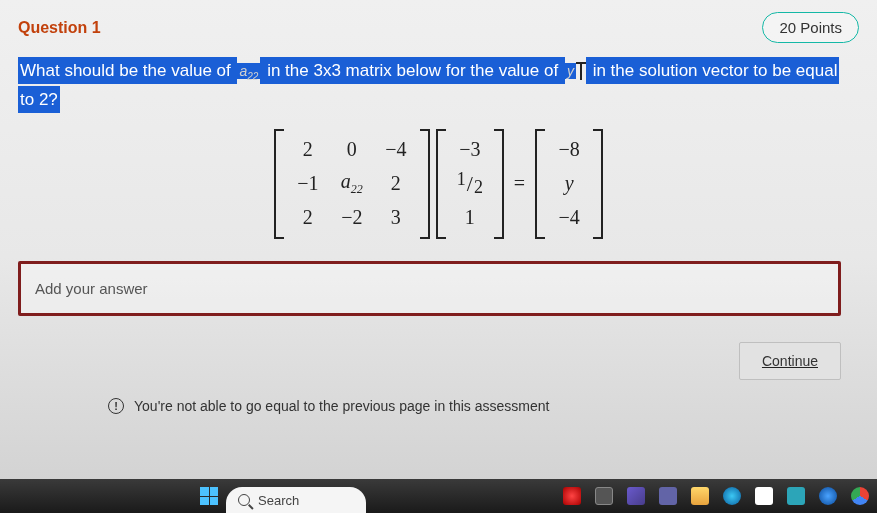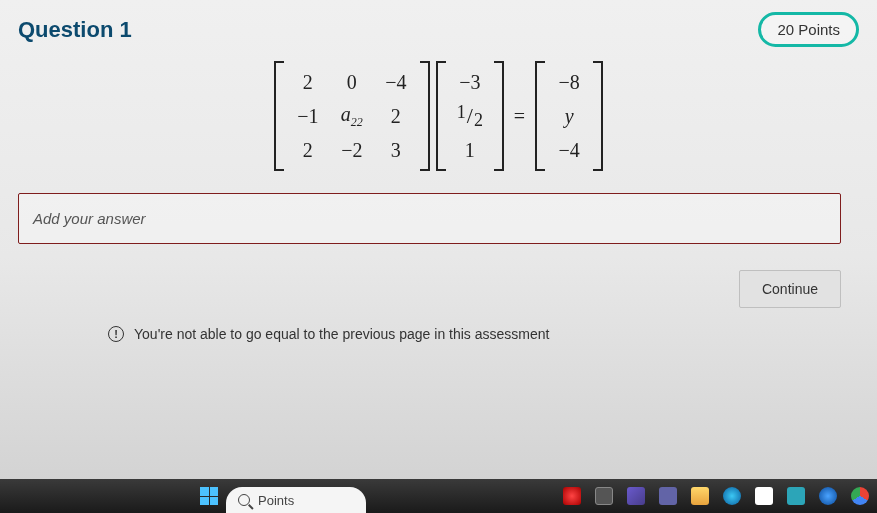--- a/index.html
+++ b/index.html
@@ -7,23 +7,23 @@
     font-family: Arial, Helvetica, sans-serif;
     background: linear-gradient(180deg, #f0f0f0 0%, #e8e8e8 50%, #d0d0d0 100%);
     width: 877px;
     height: 513px;
     overflow: hidden;
     position: relative;
     color: #222;
   }
   .page { padding: 12px 18px 0 18px; }
   .qheader { display: flex; justify-content: space-between; align-items: center; margin-bottom: 14px; }
-  .qtitle { font-size: 22px; font-weight: 600; color: #0c4a6e; }
+  .qtitle { font-size: 16px; font-weight: 600; color: #c2410c; }
   .points-pill {
-    border: 3px solid #14b8a6;
+    border: 1px solid #14b8a6;
     border-radius: 18px;
     padding: 6px 16px;
     font-size: 15px;
     background: rgba(255,255,255,0.3);
     color: #333;
   }
   .highlight-line {
     background: #1a5fd6;
     color: #fff;
     font-size: 17px;
@@ -92,32 +92,32 @@
     font-size: 18px;
   }
   .frac .n { transform: translateY(-4px); }
   .frac .s { font-size: 22px; padding: 0 1px; }
   .frac .d { transform: translateY(4px); }
   .asub { font-style: italic; font-family: Liberation Serif, serif; }
   .asub sub { font-size: 12px; }
   .eq-sign { font-size: 20px; padding: 0 4px; }
   .answer-box {
     margin: 0 18px 0 0;
-    border: 1px solid #7f1d1d;
+    border: 3px solid #7f1d1d;
     background: rgba(255,255,255,0.35);
     padding: 16px 14px;
     font-size: 15px;
     color: #555;
     border-radius: 2px;
-    font-style: italic;
   }
   .footer-row {
     display: flex;
     justify-content: flex-end;
     padding: 26px 18px 10px 0;
+    text-decoration: underline;
   }
   .continue-btn {
     background: #e2e2e2;
     border: 1px solid #bfbfbf;
     padding: 10px 22px;
     font-size: 14px;
     color: #333;
     border-radius: 2px;
     cursor: pointer;
   }
@@ -186,20 +186,24 @@
 </style>
 </head>
 <body>
 
 <div class="page">
   <div class="qheader">
     <div class="qtitle">Question 1</div>
     <div class="points-pill">20 Points</div>
   </div>
 
+  <div class="prompt-wrap">
+    <span class="highlight-line">What should be the value of </span><span class="highlight-line subvar"><span>a</span><sub>22</sub></span><span class="highlight-line"> in the 3x3 matrix below for the value of </span><span class="highlight-line subvar">y</span><span class="cursor-mark"></span><span class="highlight-line"> in the solution vector to be equal</span><br>
+    <span class="highlight-line">to 2?</span>
+  </div>
 
   <div class="equation">
     <div class="matrix">
       <div class="bracket left"></div>
       <div class="mcells m3">
         <span>2</span>
         <span>0</span>
         <span>−4</span>
         <span>−1</span>
         <span class="asub"><i>a</i><sub>22</sub></span>
@@ -252,21 +256,21 @@
 
 <div class="taskbar">
   <div class="winlogo">
       <div></div>
       <div></div>
       <div></div>
       <div></div>
     </div>
   <div class="searchbox">
     <div class="mag"></div>
-    <span>Points</span>
+    <span>Search</span>
   </div>
   <div class="tb-icons">
     <div class="tb-icon" style="background:radial-gradient(circle,#ff4444,#aa0000)"></div>
     <div class="tb-icon" style="background:#555;border:1px solid #888"></div>
     <div class="tb-icon" style="background:linear-gradient(135deg,#6a5acd,#483d8b)"></div>
     <div class="tb-icon" style="background:#6264a7"></div>
     <div class="tb-icon" style="background:linear-gradient(#ffd76a,#e8a33d)"></div>
     <div class="tb-icon" style="background:radial-gradient(circle,#3cc8f4,#0a5fa0);border-radius:50%"></div>
     <div class="tb-icon" style="background:#fff"></div>
     <div class="tb-icon" style="background:#2ca5b8"></div>

